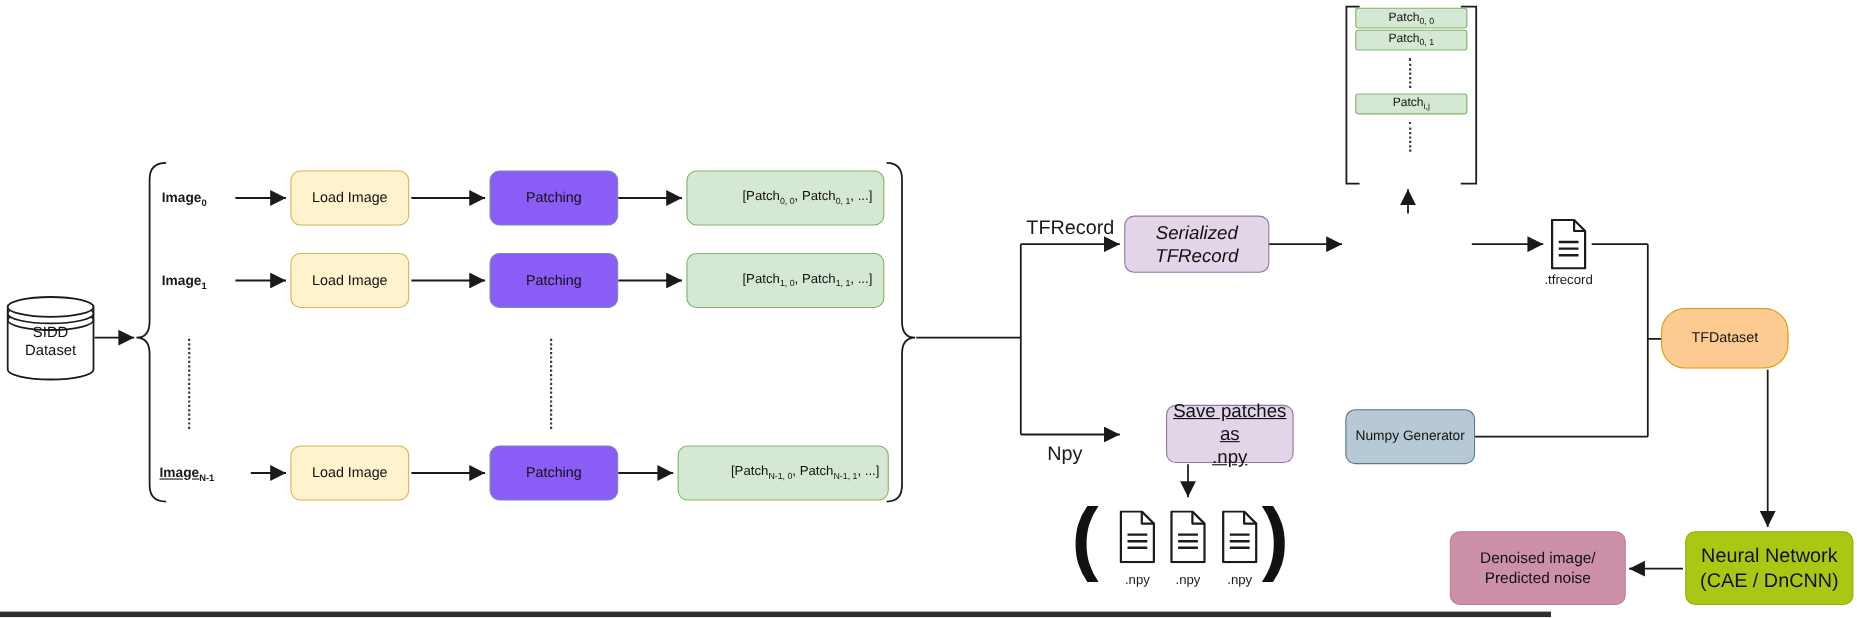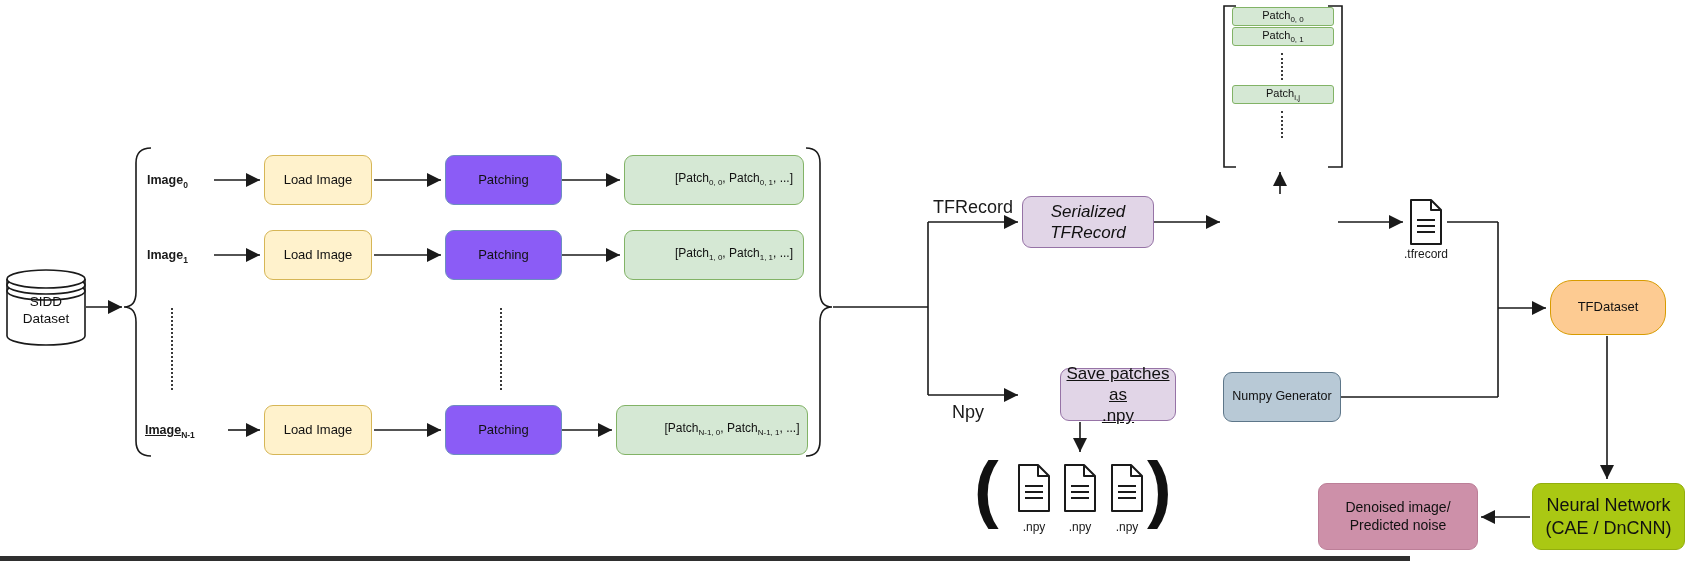--- a/index.html
+++ b/index.html
@@ -197,21 +197,21 @@
   </div>
   <div class="node green stackbox" style="left:1232px;top:27px;width:102px;height:19px;">
     <span><span>Patch</span><sub>0, 1</sub></span>
   </div>
   <div class="vdots" style="left:1281px;top:53px;height:27px;"></div>
   <div class="node green stackbox" style="left:1232px;top:85px;width:102px;height:19px;">
     <span><span>Patch</span><sub>i,j</sub></span>
   </div>
   <div class="vdots" style="left:1281px;top:111px;height:27px;"></div>
 
-  <div class="node orange" style="left:1550px;top:280px;width:116px;height:55px;border-radius:22px;">
+  <div class="node orange" style="left:1510px;top:280px;width:116px;height:55px;border-radius:22px;">
     <span>TFDataset</span>
   </div>
   <div class="node nngreen" style="left:1532px;top:483px;width:153px;height:67px;font-size:18px;">
     <div>Neural Network</div>
     <div>(CAE / DnCNN)</div>
   </div>
   <div class="node pink" style="left:1318px;top:483px;width:160px;height:67px;font-size:14px;">
     <div>Denoised image/</div>
     <div>Predicted noise</div>
   </div>

